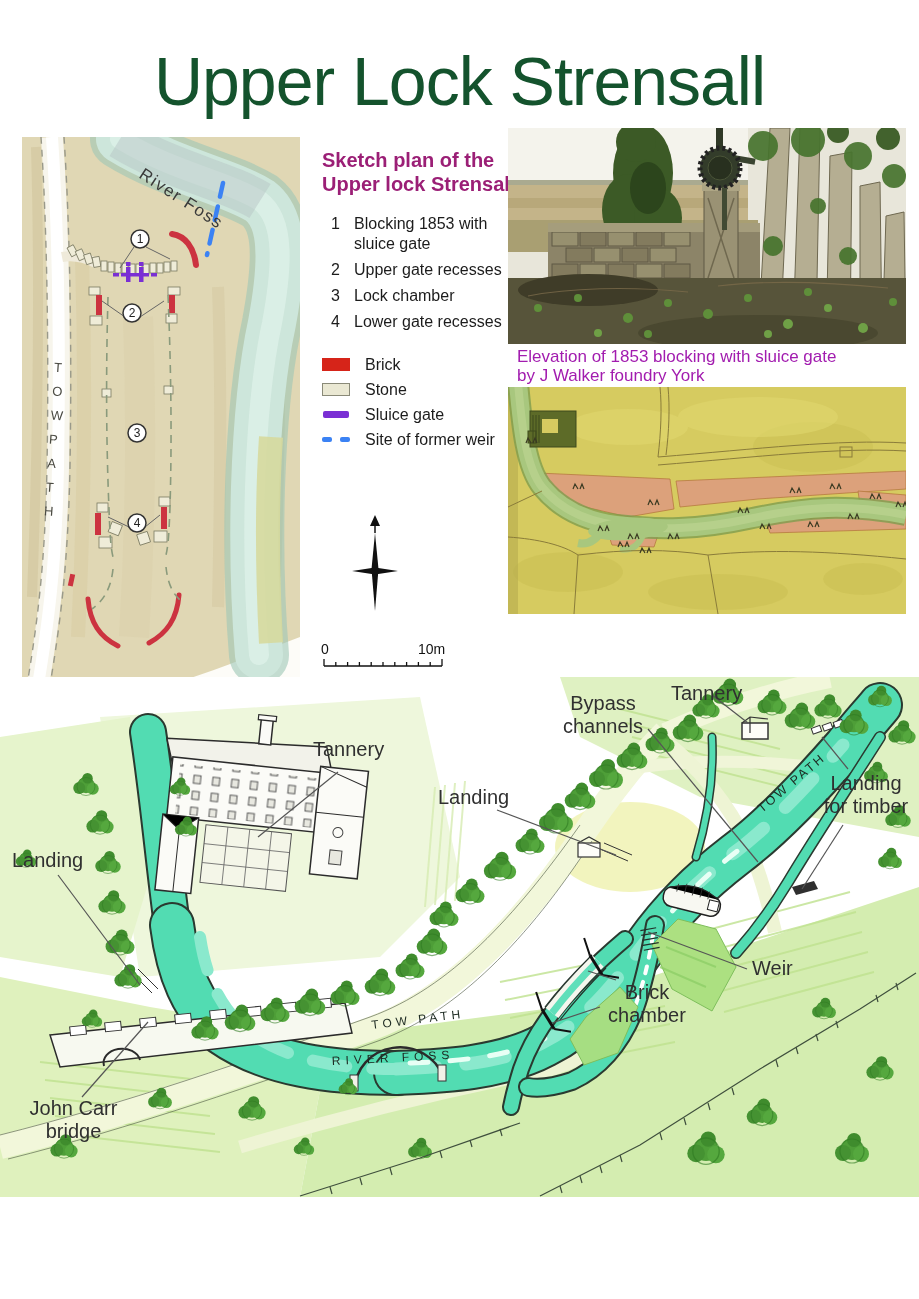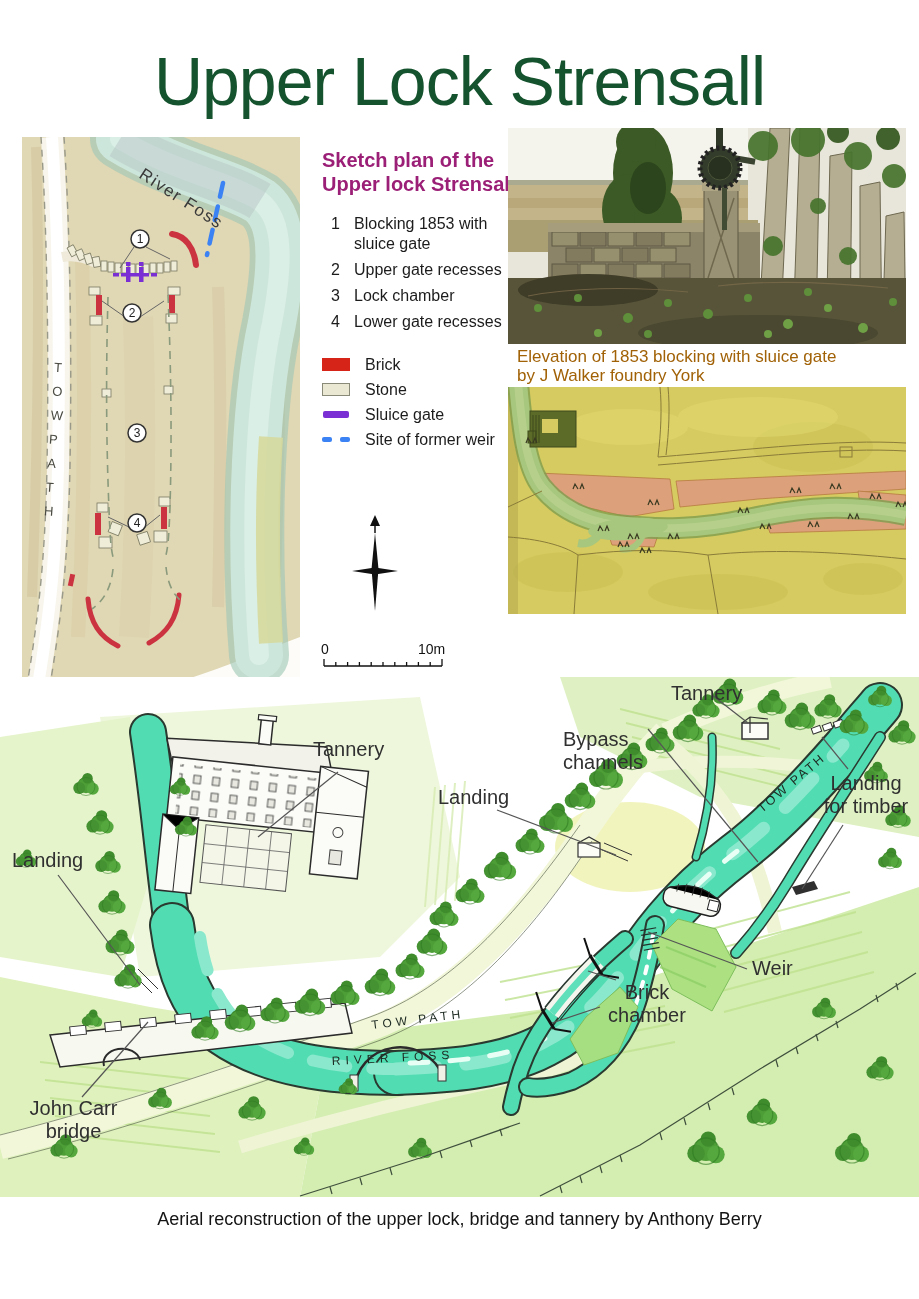--- a/index.html
+++ b/index.html
@@ -16,21 +16,21 @@
   .legend-item .num{width:23px;flex:none;padding-left:9px;}
   .legend-symbols{left:322px;top:352px;width:200px;}
   .sym-row{display:flex;align-items:center;height:25px;font-size:16px;}
   .sym-swatch{width:28px;height:13px;margin-right:15px;flex:none;}
   .sym-swatch.stone{border:1.5px solid #8a8a78;width:26px;height:11px;}
   .sym-swatch.sluice{height:7px;width:26px;margin-left:1px;margin-right:16px;border-radius:2px;}
   .sym-dashes{display:flex;gap:8px;margin-right:15px;flex:none;width:28px;}
   .sym-dashes i{display:block;width:12px;height:4.5px;border-radius:2px;}
   .vtext{width:14px;word-break:break-all;font-size:13px;line-height:24px;color:#4a4a42;
          transform:rotate(4deg);}
-  .photo-caption{left:517px;top:347px;width:390px;font-size:17px;line-height:19px;color:#a16207;}
+  .photo-caption{left:517px;top:347px;width:390px;font-size:17px;line-height:19px;color:#a21caf;}
   .map-caption{left:508px;top:619px;width:398px;text-align:center;font-size:17px;color:#141414;}
   .aerial-label{font-size:20px;color:#303030;line-height:23px;}
   .bottom-caption{left:0;top:1209px;width:919px;text-align:center;font-size:18px;color:#141414;}
   svg{display:block;}
 </style>
 </head>
 <body>
 
 <div class="page">
 
@@ -601,27 +601,26 @@
       <line x1="600" y1="330" x2="552" y2="346"></line>
       <line x1="82" y1="420" x2="148" y2="345"></line>
     </g>
 
     <text transform="translate(762,136) rotate(-40)" font-size="12.5" letter-spacing="2.5" fill="#1d2a22">TOW PATH</text>
     <text transform="translate(372,352) rotate(-7)" font-size="12" letter-spacing="4" fill="#1d2a22">TOW PATH</text>
     <text transform="translate(332,388) rotate(-3)" font-size="12" letter-spacing="5" fill="#1d2a22">RIVER FOSS</text>
   </svg>
 
   <div class="abs aerial-label" style="left:313px;top:738px;">Tannery</div>
-  <div class="abs aerial-label pre" style="left:563px;top:728px;">Bypass
+  <div class="abs aerial-label pre" style="left:563px;top:692px;text-align:center;">Bypass
 channels</div>
   <div class="abs aerial-label" style="left:671px;top:682px;">Tannery</div>
   <div class="abs aerial-label" style="left:438px;top:786px;">Landing</div>
   <div class="abs aerial-label pre" style="left:818px;top:772px;width:96px;text-align:center;">Landing
 for timber</div>
   <div class="abs aerial-label" style="left:12px;top:849px;">Landing</div>
   <div class="abs aerial-label" style="left:752px;top:957px;">Weir</div>
   <div class="abs aerial-label pre" style="left:602px;top:981px;width:90px;text-align:center;">Brick
 chamber</div>
   <div class="abs aerial-label pre" style="left:25px;top:1097px;width:97px;text-align:center;">John Carr
 bridge</div>
 
-  <div class="abs bottom-caption">Aerial reconstruction of the upper lock, bridge and tannery by Anthony Berry</div>
 </div>
 
 </body></html>

